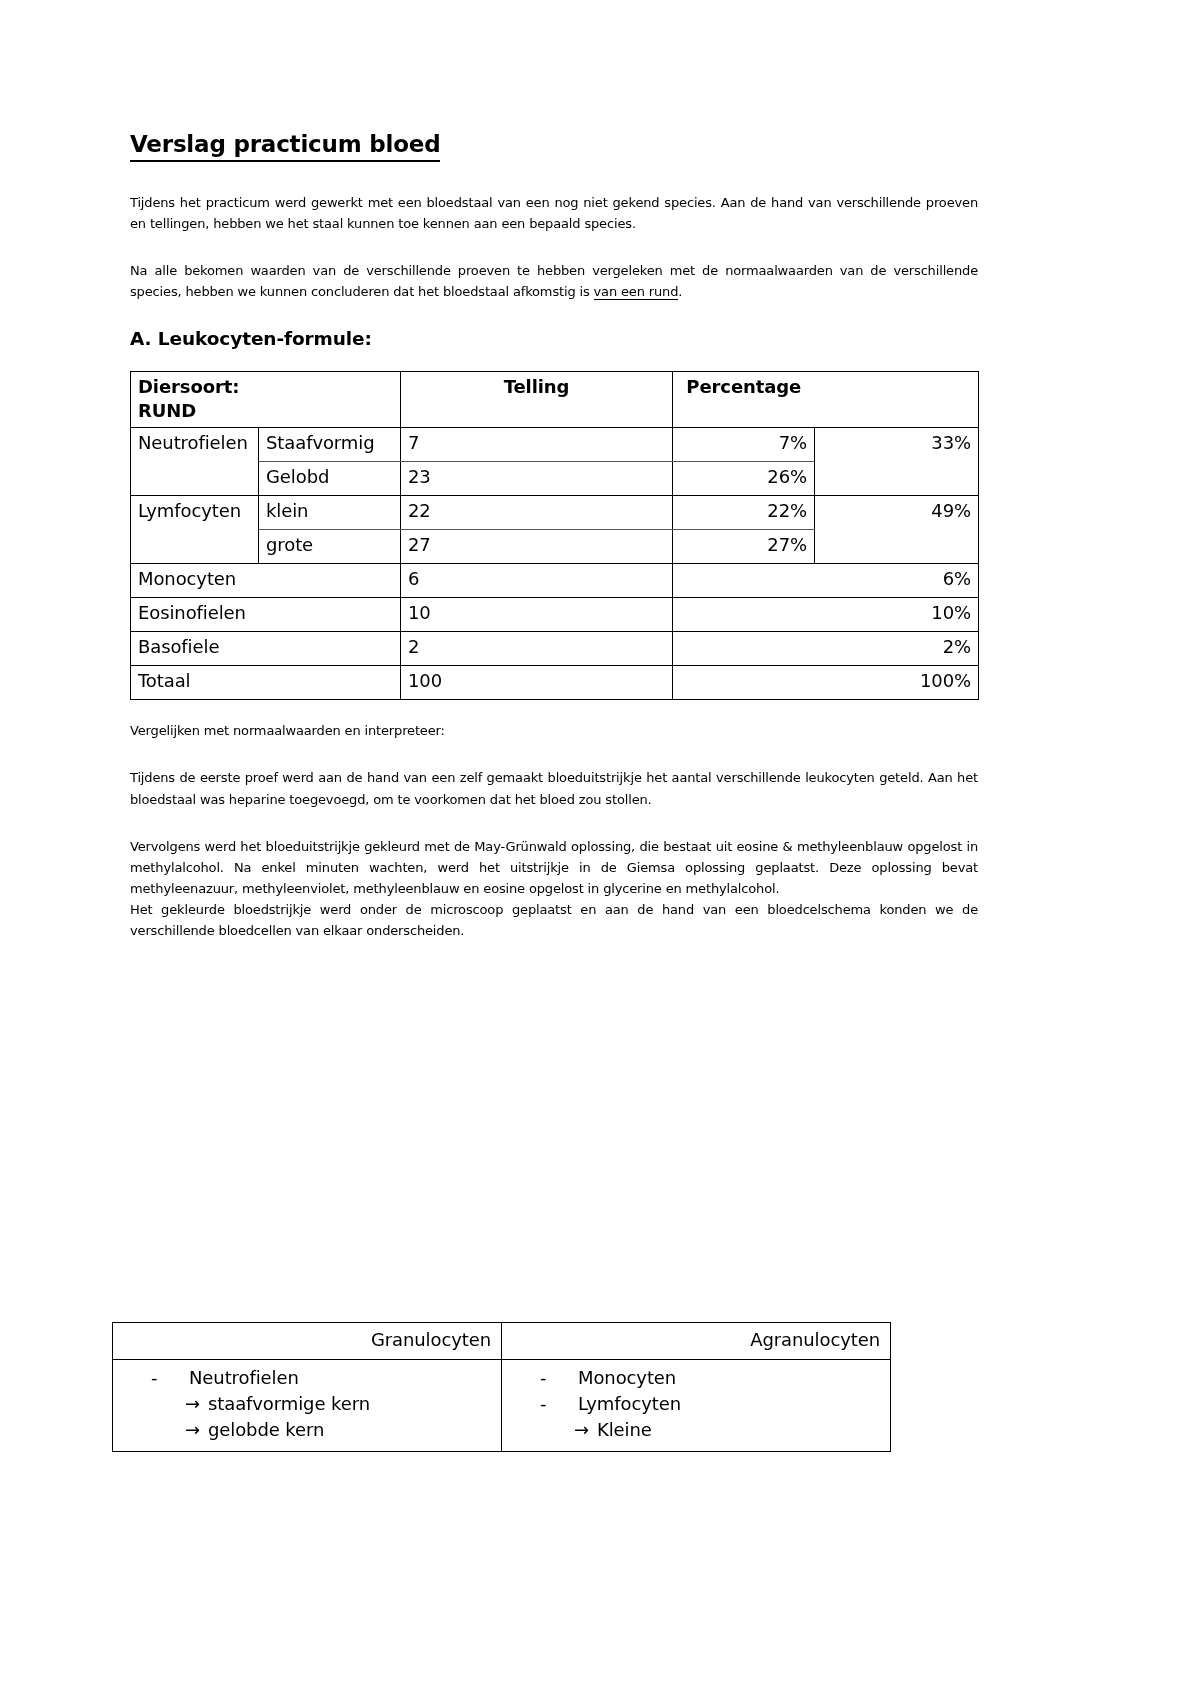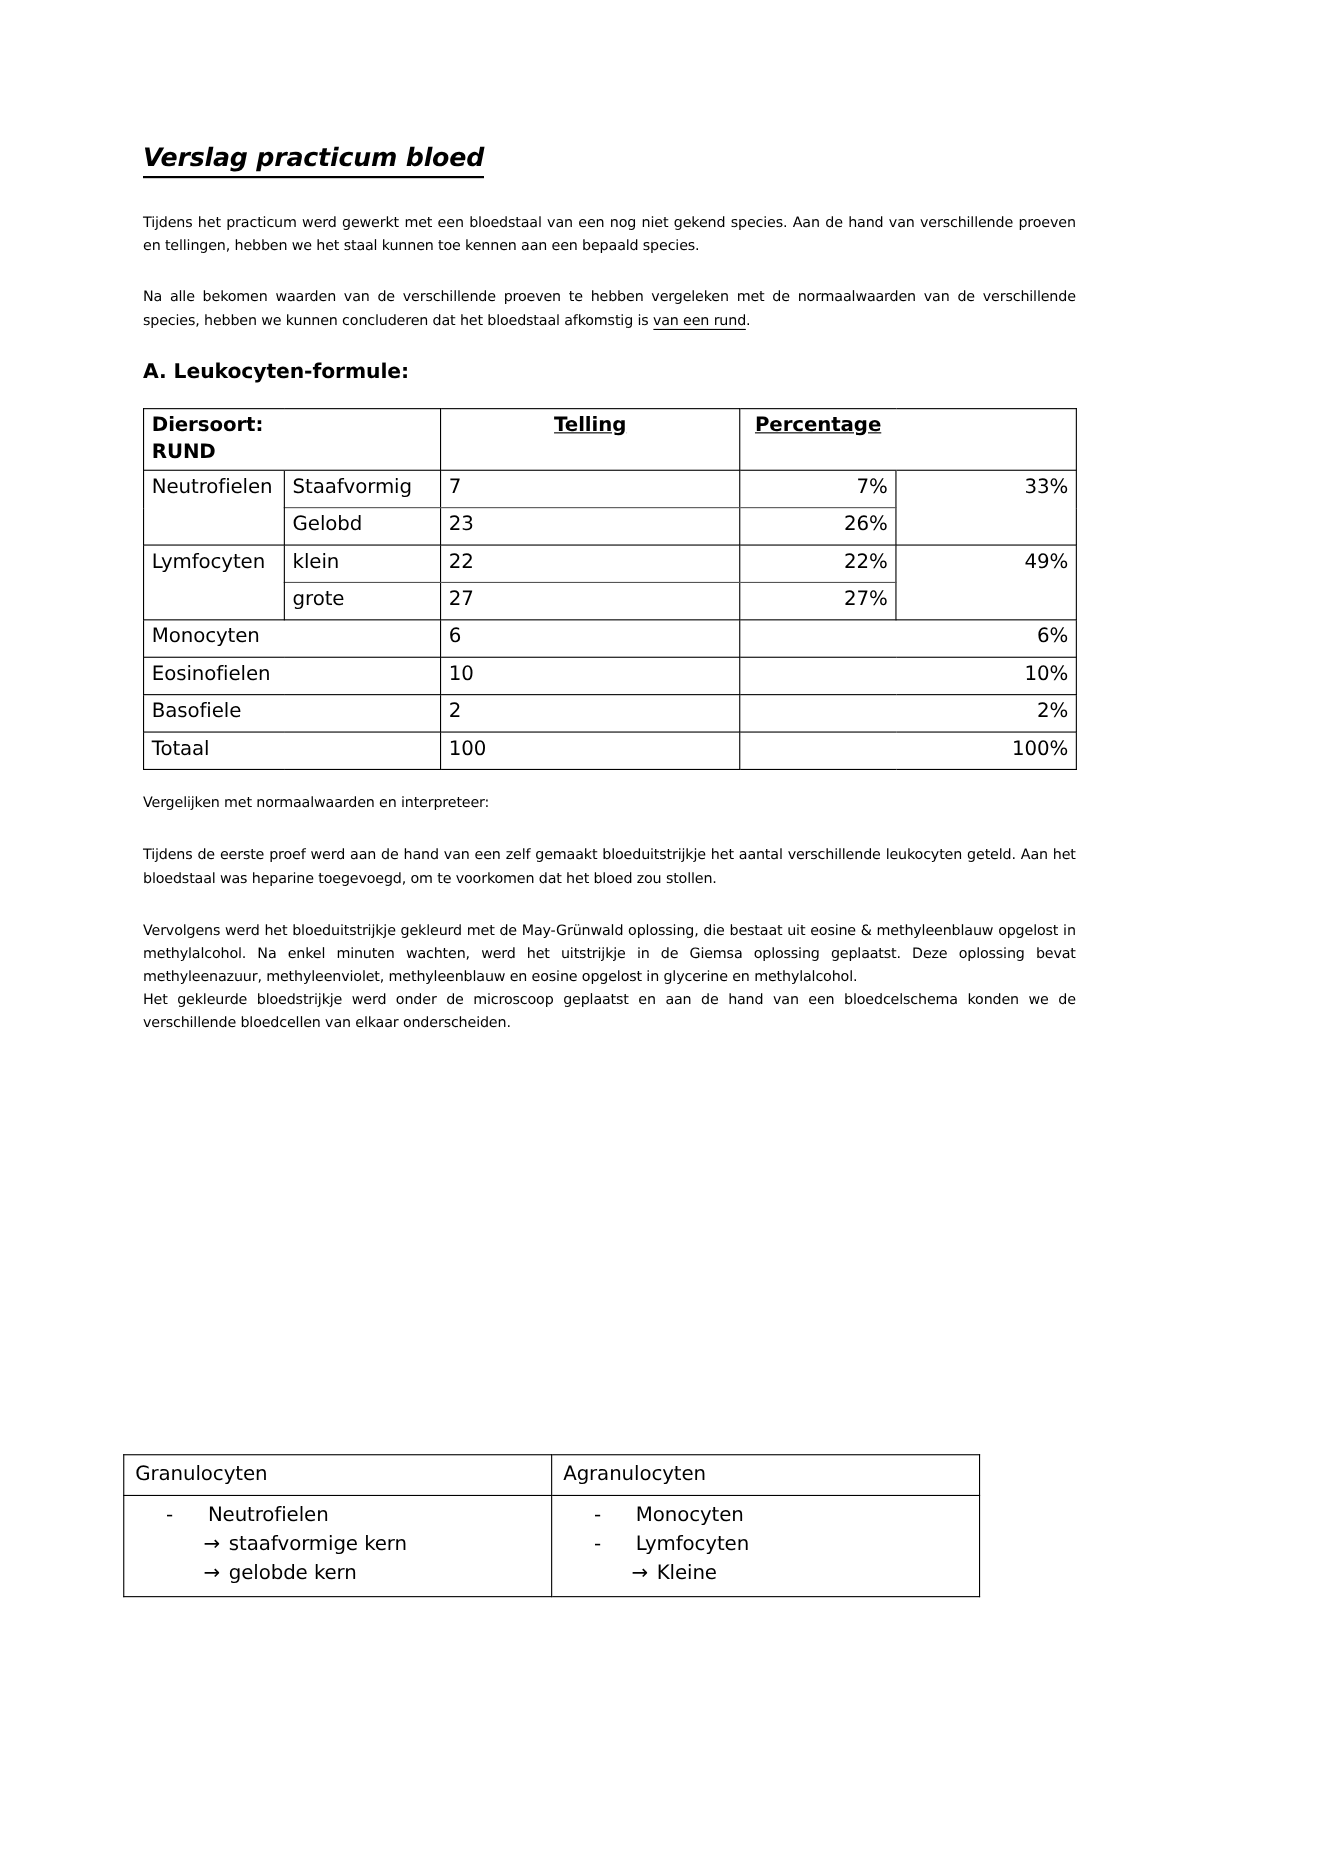--- a/index.html
+++ b/index.html
@@ -32,21 +32,21 @@
     font-size: 23px;
     font-weight: bold;
     margin: 0 0 0 0;
     padding: 0;
     letter-spacing: -0.2px;
     display: inline-block;
     border-bottom: 2.5px solid #000;
     line-height: 1.25;
     padding-bottom: 1px;
   }
-  .title-wrap { margin-bottom: 30px; font-style: italic; }
+  .title-wrap { margin-bottom: 30px; }
 
   p.para {
     font-size: 13px;
     line-height: 1.62;
     margin: 0 0 26px 0;
     text-align: justify;
     letter-spacing: -0.15px;
   }
   p.para.tight { margin-bottom: 0; }
 
@@ -72,21 +72,21 @@
     padding: 3px 7px 5px 7px;
     vertical-align: top;
     font-weight: normal;
     line-height: 1.32;
     height: 25px;
     letter-spacing: -0.1px;
   }
   table.leuko .thin-b { border-bottom: 1px solid #555; }
   table.leuko .thin-t { border-top: 1px solid #555; }
   table.leuko .hdr { font-weight: bold; }
-  table.leuko .ctr { text-align: center; text-decoration: underline; }
+  table.leuko .ctr { text-align: center; }
   table.leuko .rt  { text-align: right; }
   table.leuko .nb-r { border-right: none; }
   table.leuko .nb-l { border-left: none; }
 
   
   .bottom-table-wrap {
     position: absolute;
     left: 112px;
     top: 1322px;
     width: 778px;
@@ -98,21 +98,21 @@
     font-size: 18px;
   }
   table.gran td {
     border: 1.6px solid #000;
     vertical-align: top;
     padding: 5px 10px 8px 10px;
     line-height: 1.45;
     letter-spacing: -0.1px;
   }
   table.gran td.head {
-    text-align: left;
+    text-align: right;
     padding: 4px 10px 6px 10px;
   }
   .li-row { display: flex; }
   .li-dash { width: 38px; flex: 0 0 38px; text-align: left; padding-left: 28px; }
   .li-arrow { padding-left: 62px; }
   .li-text { flex: 1; }
   .arrow-glyph { font-family: "DejaVu Sans", sans-serif; }
 </style>
 </head>
 <body>

